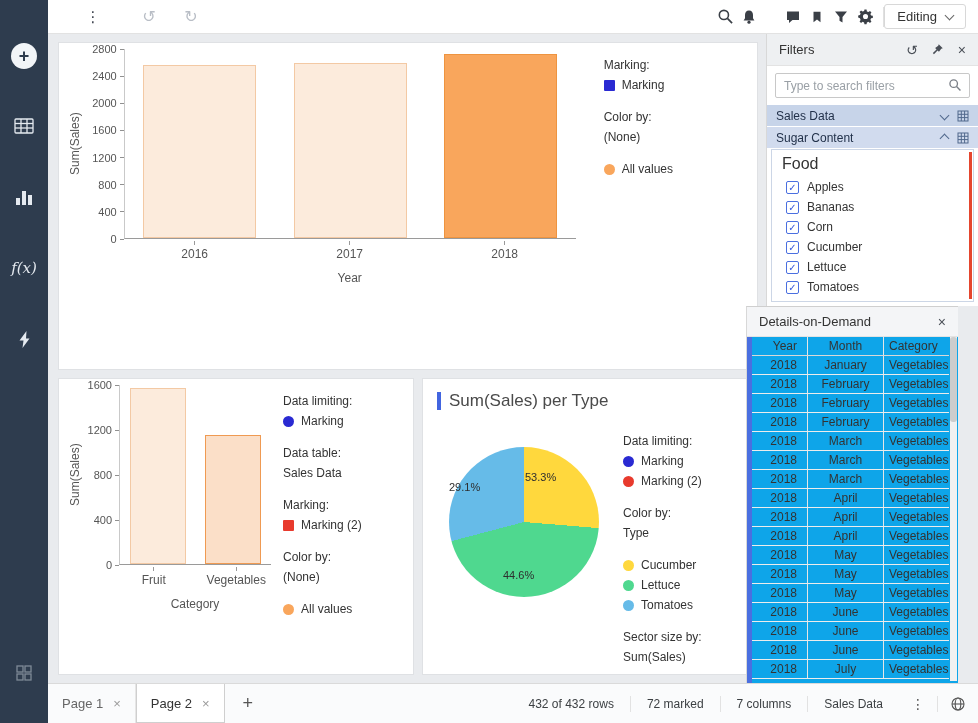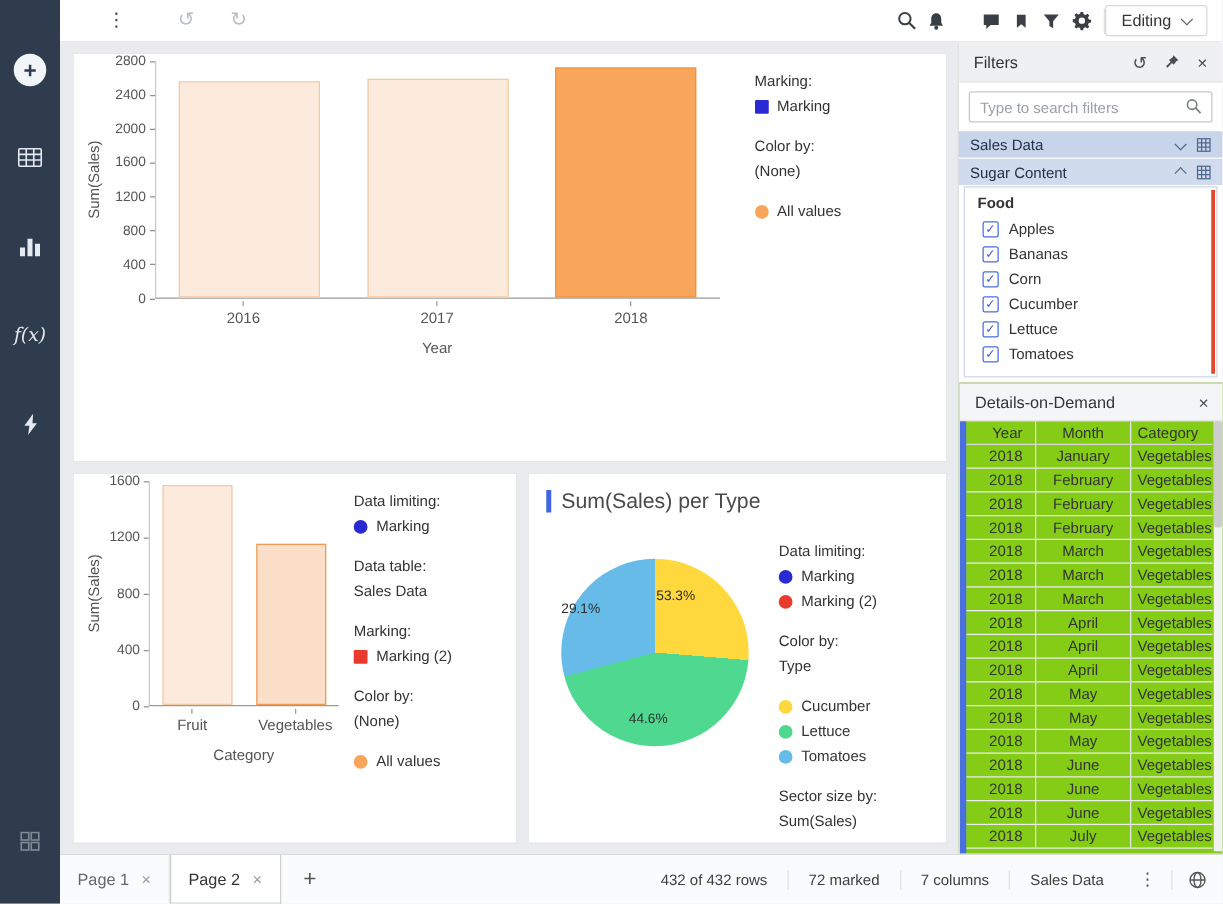--- a/index.html
+++ b/index.html
@@ -92,26 +92,26 @@
   .search-input{width:100%;height:25px;border:1px solid #c8c8c8;border-radius:2px;padding:0 26px 0 8px;font-size:12px;color:#333;font-family:inherit;outline:none;}
   .search-input::placeholder{color:#9aa0a6;}
   .search-icon{position:absolute;right:16px;top:12px;color:#7a7f87;width:14px;height:14px;}
   .ftable-header{height:21px;display:flex;align-items:center;padding:0 9px;font-size:12px;color:#22314a;margin-bottom:1px;cursor:pointer;}
   .ftable-header.sales{background:#c7d4e9;}
   .ftable-header.sugar{background:#d1dbee;}
   .fth-icons{margin-left:auto;display:flex;align-items:center;gap:9px;color:#51688c;}
   .fth-icons .chev{border-color:#51688c;margin-top:0;}
   .fth-icons .chev.up{margin-top:2px;}
   .filter-list{position:relative;margin:0 4px;border:1px solid #ccd6e6;height:153px;padding:3px 0;background:#fff;}
-  .filter-group-label{padding:2px 10px 4px;font-size:12px;color:#333;font-weight:bold;}
+  .filter-group-label{padding:2px 10px 4px;font-size:16px;color:#333;}
   .check-row{display:flex;align-items:center;height:20px;padding:0 14px;cursor:pointer;}
   .checkbox{width:13px;height:13px;border:1px solid #4a6fe0;border-radius:2px;margin-right:8px;font-size:10px;line-height:11px;color:#3658da;text-align:center;background:#fff;font-weight:bold;flex:none;}
   .red-scrollbar{position:absolute;right:1px;top:2px;width:3px;height:147px;background:#e5462e;}
 
-  .details{position:absolute;left:767px;top:306px;width:212px;height:377px;background:#84cc16;border-left:1px solid #d8d8d8;border-top:1px solid #cfcfcf;}
+  .details{position:absolute;left:746px;top:306px;width:212px;height:377px;background:#0ea5e9;border-left:1px solid #d8d8d8;border-top:1px solid #cfcfcf;}
   .details .panel-header{height:30px;background:#f4f5f7;}
   .dtable{position:absolute;left:0;top:30px;right:0;bottom:0;padding-left:5px;padding-right:9px;overflow:hidden;}
   .mark-strip{position:absolute;left:0;top:0;bottom:0;width:5px;background:#4a6fe0;}
   .drow{display:flex;height:19px;align-items:stretch;border-bottom:1px solid #ececec;cursor:default;}
   .dhead{border-bottom:1px solid #d8d8d8;}
   .dcell{font-size:12px;color:#333;display:flex;align-items:center;border-right:1px solid #e6e6e6;}
   .c-year{width:56px;justify-content:flex-end;padding-right:10px;}
   .c-month{width:76px;justify-content:center;}
   .c-cat{flex:1;padding-left:5px;overflow:hidden;white-space:nowrap;border-right:none;}
   .dscroll{position:absolute;right:1px;top:30px;bottom:2px;width:7px;background:#f1f1f1;}

